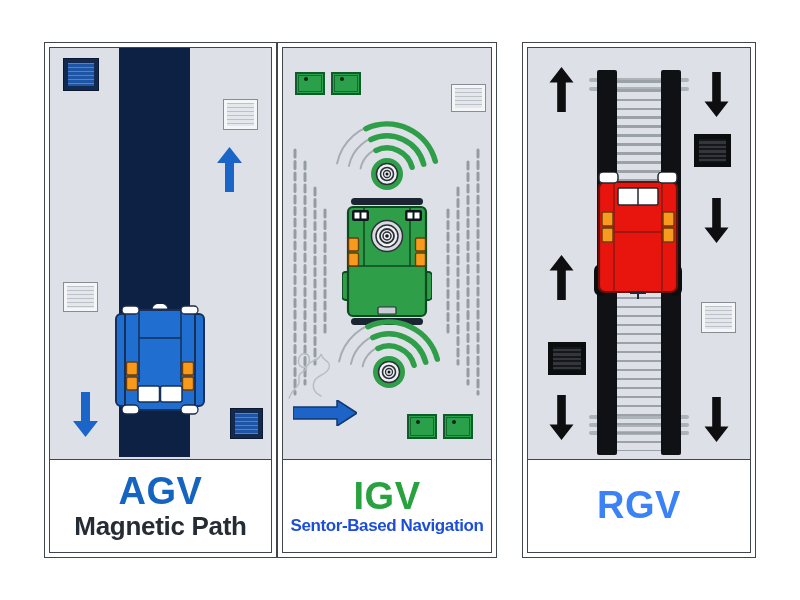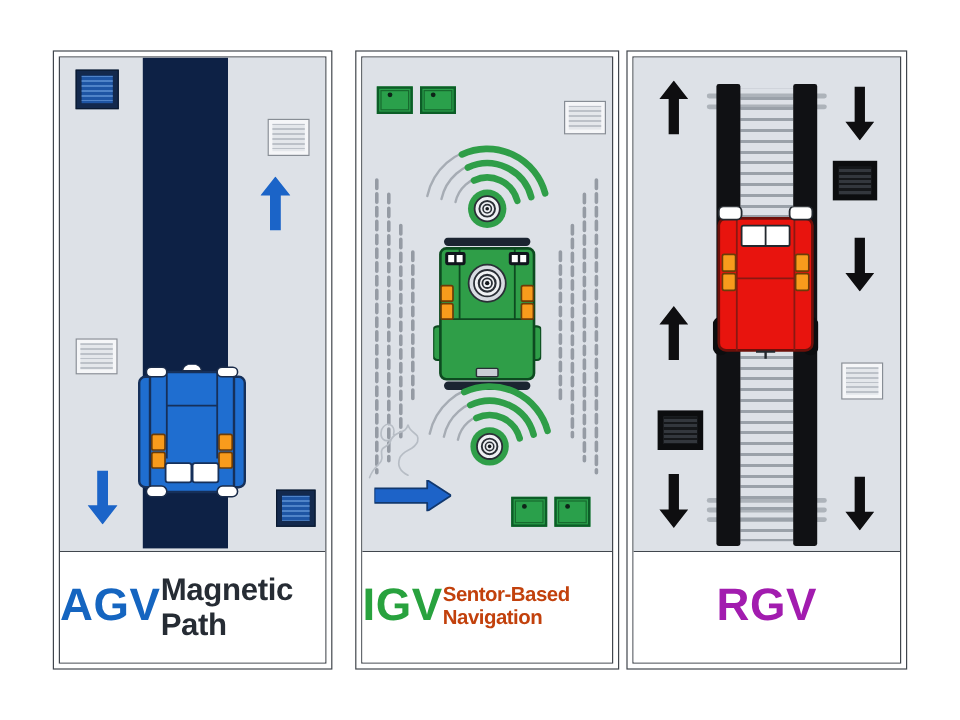--- a/index.html
+++ b/index.html
@@ -5,28 +5,28 @@
   html,body{margin:0;padding:0;}
   body{font-family:"Liberation Sans","DejaVu Sans",sans-serif;}
   .stage{position:relative;width:800px;height:600px;overflow:hidden;background:#fff;}
 
   
   .panel{position:absolute;top:42px;height:516px;background:#fff;
          border:1.5px solid #41464d;padding:4px;box-sizing:border-box;}
   .panel-inner{border:1px solid #41464d;height:100%;box-sizing:border-box;
                display:flex;flex-direction:column;background:#fff;}
   .scene{flex:1;position:relative;overflow:hidden;}
-  .caption{border-top:1px solid #41464d;height:92px;display:flex;flex-direction:row;
+  .caption{border-top:1px solid #41464d;height:92px;display:flex;flex-direction:column;
            align-items:center;justify-content:center;background:#fff;}
   .abbr{font-size:38px;font-weight:bold;line-height:1.05;letter-spacing:.5px;}
   .sub{font-size:26px;font-weight:bold;letter-spacing:-.3px;line-height:1.1;}
   .panel-igv .sub{font-size:17px;letter-spacing:-.4px;}
 
   #panel-agv{left:44px;width:233px;}
-  #panel-igv{left:296px;width:220px;}
+  #panel-igv{left:277px;width:220px;}
   #panel-rgv{left:522px;width:234px;}
 
   .abs{position:absolute;}
 
   
   .navy-marker{position:absolute;background:#13294d;border:1px solid #0a1930;
                padding:4px;box-sizing:border-box;}
   .navy-marker .in{width:100%;height:100%;background:#1e55a4;
       background-image:repeating-linear-gradient(to bottom,rgba(120,170,230,.55) 0 1.5px,transparent 1.5px 4px);}
   .vent{position:absolute;background:#f5f6f8;border:1.5px solid #878d95;
@@ -206,21 +206,21 @@
             <path d="M64,13 L44,0 V7 L0,7 V19 L44,19 V26 Z" fill="currentColor" stroke="#11386f" stroke-width="1.5" stroke-linejoin="round"></path>
           </svg>
         </div>
 
         <div class="gbox" style="left:124px;top:366px;width:30px;height:25px;"></div>
         <div class="gbox" style="left:160px;top:366px;width:30px;height:25px;"></div>
       </div>
 
       <div class="caption">
         <div class="abbr" style="color: rgb(40, 162, 62);">IGV</div>
-        <div class="sub" style="color: #c2410c;">Sentor-Based Navigation</div>
+        <div class="sub" style="color: #1d4ed8;">Sentor-Based Navigation</div>
       </div>
     </div>
   </div>
 
   <div class="panel" id="panel-rgv">
     <div class="panel-inner">
       <div class="scene" style="background-color: rgb(221, 225, 231);">
 
         <div class="tie" style="top:30px;"></div>
         <div class="tie" style="top:39px;"></div>
@@ -287,17 +287,17 @@
             <rect x="8" y="40" width="11" height="14" rx="1.5" fill="#f89b1c" stroke="#6b3c08" stroke-width="1.4"></rect>
             <rect x="8" y="56" width="11" height="14" rx="1.5" fill="#f89b1c" stroke="#6b3c08" stroke-width="1.4"></rect>
             <rect x="69" y="40" width="11" height="14" rx="1.5" fill="#f89b1c" stroke="#6b3c08" stroke-width="1.4"></rect>
             <rect x="69" y="56" width="11" height="14" rx="1.5" fill="#f89b1c" stroke="#6b3c08" stroke-width="1.4"></rect>
             <path d="M36,121 H52 M44,121 V127" fill="none" stroke="#23282e" stroke-width="2"></path>
           </svg>
         </div>
       </div>
 
       <div class="caption">
-        <div class="abbr" style="color: #a21caf;">RGV</div>
+        <div class="abbr" style="color: #3b82f6;">RGV</div>
       </div>
     </div>
   </div>
 </div>
 
 </body></html>

